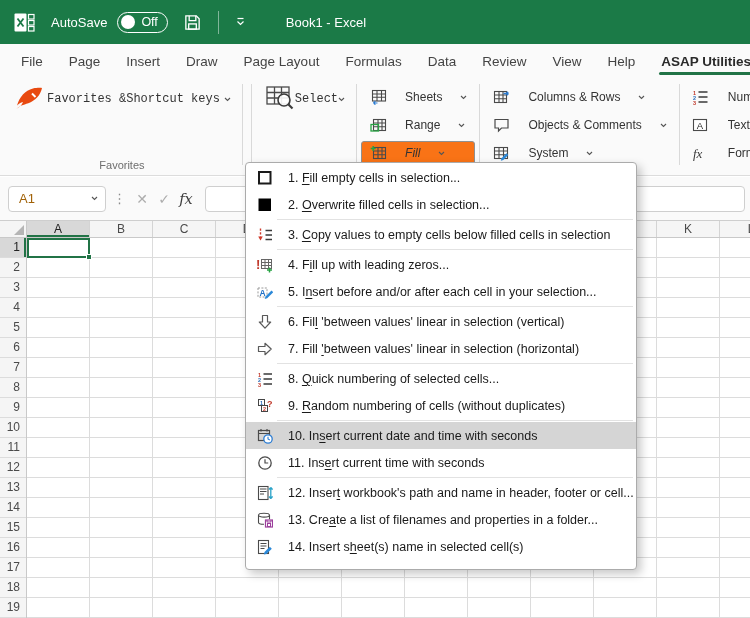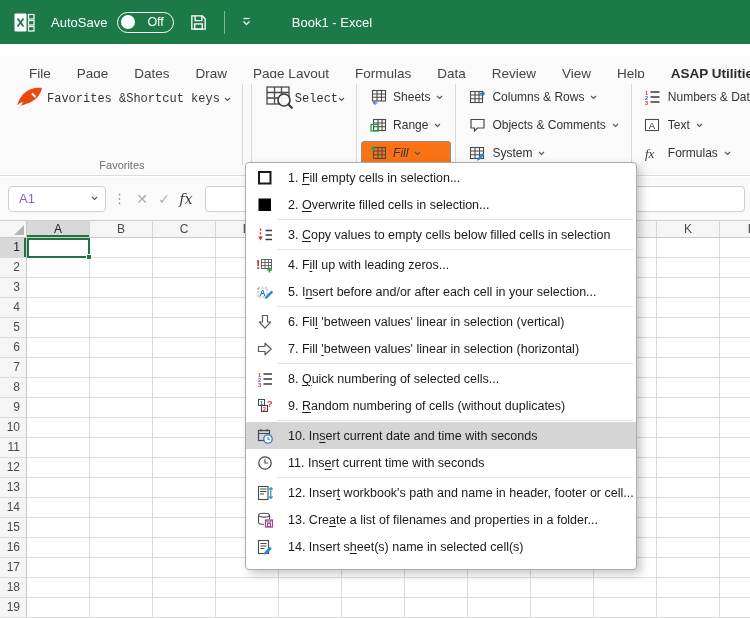--- a/index.html
+++ b/index.html
@@ -5,61 +5,61 @@
   * { margin:0; padding:0; box-sizing:border-box; }
   body { background:#fff; }
   .app { position:relative; width:750px; height:618px; overflow:hidden;
          font-family:"Liberation Sans", sans-serif; background:#fff; }
 
   
   .titlebar { position:absolute; top:0; left:0; right:0; height:44px;
               background:#1b7a47; display:flex; align-items:center; color:#fff; }
   .xl-icon { margin-left:14px; display:flex; }
   .autosave-label { margin-left:16px; font-size:13px; }
-  .toggle { margin-left:10px; display:flex; align-items:center; gap:12px;
+  .toggle { margin-left:10px; display:flex; align-items:center; gap:6px;
             border:1.5px solid #fff; border-radius:11px; height:21px;
             padding:0 9px 0 3px; font-size:12.5px; cursor:default; }
   .knob { width:14px; height:14px; border-radius:50%; background:#fff; }
   .tb-btn { margin-left:15px; display:flex; }
   .tb-divider { margin-left:16px; width:1px; height:23px; background:rgba(255,255,255,.45); }
   .doc-title { margin-left:19px; font-size:13px;padding-left:20px; }
 
   
   .tabs { position:absolute; top:44px; left:0; right:0; height:34px;
-          background:#fafafa; display:flex; align-items:flex-end; padding-left:16px;margin-top:12px; }
+          background:#fafafa; display:flex; align-items:flex-end; padding-left:8px; }
   .tab { padding:6px 13px 9px; font-size:13.5px; color:#444; position:relative; white-space:nowrap; }
   .tab.active { font-weight:bold; color:#2b2b2b; }
   .tab.active::after { content:""; position:absolute; left:11px; right:11px; bottom:3px;
                        height:3px; background:#217346; border-radius:2px; }
 
   
   .ribbon { position:absolute; top:78px; left:0; right:0; height:98px; background:#fafafa;
             border-bottom:1px solid #dcdcdc; display:flex; align-items:stretch;
             padding:3px 0 0 6px; overflow:hidden; }
   .rsep { width:1px; background:#d9d9d9; margin:3px 4px 10px 4px; flex:none; }
   .rgroup { display:flex; flex-direction:column; align-items:center; flex:none; }
   .bigbtn { display:flex; align-items:center; padding:2px 7px;
             border-radius:3px; font-size:12px; color:#333; line-height:15px; text-align:center;font-family:Liberation Mono, monospace; }
   .bigicon { height:30px; display:flex; align-items:center; margin-bottom:2px; }
   .bigline { display:flex; align-items:center; gap:4px; justify-content:center; }
   .grouplabel { font-size:11px; color:#6e6e6e; margin-top:auto; padding-bottom:4px; }
   .smallcol { display:flex; flex-direction:column; gap:4px; padding-top:4px; flex:none; }
-  .smallbtn { display:flex; align-items:center; gap:6px; padding:2px 7px; font-size:12px;
+  .smallbtn { display:flex; align-items:center; gap:18px; padding:2px 7px; font-size:12px;
               color:#333; border:1px solid transparent; border-radius:3px; height:24px;
               white-space:nowrap; }
   .smallbtn.pressed { background:#f97316; border-color:#909090;font-style:italic; }
   .sbicon { display:flex; width:18px; justify-content:center; flex:none; }
   .chev { display:flex; }
 
   
   .fxbar { position:absolute; top:177px; left:0; right:0; height:44px; background:#fafafa;
            display:flex; align-items:center; border-bottom:1px solid #cecece; }
   .namebox { width:98px; height:26px; background:#fff; border:1px solid #cfcfcf; border-radius:4px;
              margin-left:8px; display:flex; align-items:center; padding:0 7px 0 10px;
-             font-size:13px; color:#8b5cf6; flex:none; }
+             font-size:13px; color:#a16207; flex:none; }
   .nb-chev { margin-left:auto; display:flex; }
   .dots { color:#8a8a8a; margin:0 5px 0 7px; font-size:13px; }
   .fx-btn { width:22px; text-align:center; font-size:14px; flex:none; }
   .cancel, .enter { color:#adadad; }
   .fxg { font-style:italic; font-family:"DejaVu Serif", serif; color:#3c3c3c; font-size:14.5px; }
   .formula-input { flex:1; height:26px; background:#fff; border:1px solid #cfcfcf;
                    border-radius:4px; margin:0 5px 0 8px; }
 
   
   .grid { position:absolute; top:221px; left:0; right:0; bottom:0; background:#fff; }
@@ -132,21 +132,21 @@
           <path d="M3.5 1.5h6"></path>
           <path d="M3.5 4.5l3 3 3-3"></path>
         </svg>
       </span>
     <span class="doc-title">Book1 - Excel</span>
   </div>
 
   <div class="tabs" id="tabs">
       <div class="tab">File</div>
       <div class="tab">Page</div>
-      <div class="tab">Dates</div>
+      <div class="tab">Insert</div>
       <div class="tab">Draw</div>
       <div class="tab">Page Layout</div>
       <div class="tab">Formulas</div>
       <div class="tab">Data</div>
       <div class="tab">Review</div>
       <div class="tab">View</div>
       <div class="tab">Help</div>
       <div class="tab active">ASAP Utilities</div>
     </div>
 

